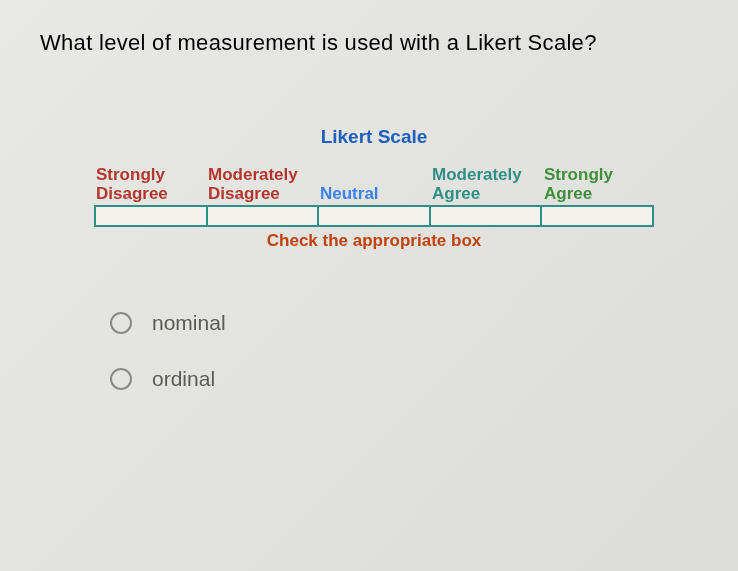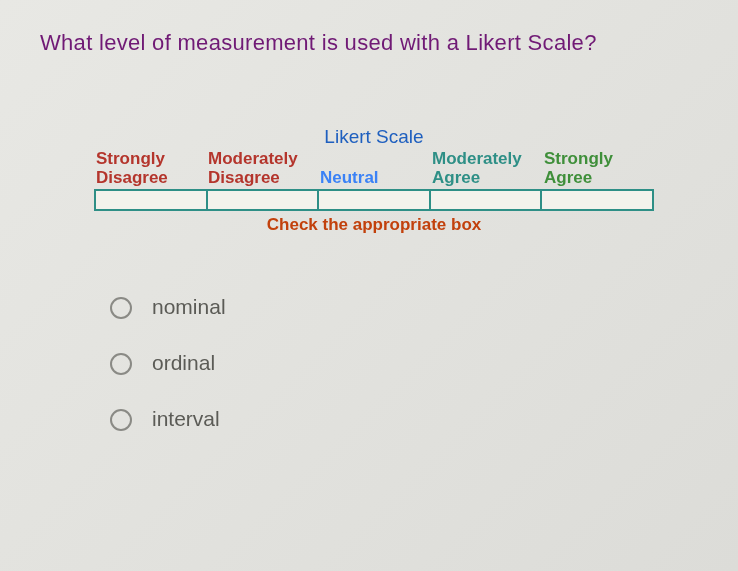--- a/index.html
+++ b/index.html
@@ -11,35 +11,35 @@
     background: linear-gradient(135deg, #e8e8e4 0%, #dcdcd8 100%);
     font-family: Arial, Helvetica, sans-serif;
     position: relative;
     overflow: hidden;
   }
   .page {
     padding: 30px 30px 20px 40px;
   }
   .question {
     font-size: 22px;
-    color: #701a75;
+    color: #000000;
     font-weight: 400;
     margin-bottom: 70px;
     letter-spacing: 0.3px;
   }
   .likert-wrap {
     width: 560px;
     margin: 0 auto 60px auto;
   }
   .likert-title {
     text-align: center;
     color: #1e5fbf;
-    font-weight: normal;
+    font-weight: bold;
     font-size: 19px;
-    margin-bottom: 2px;
+    margin-bottom: 18px;
   }
   .likert-headers {
     display: flex;
   }
   .likert-col {
     flex: 1;
     text-align: left;
     line-height: 1.1;
     font-size: 17px;
     font-weight: bold;
@@ -66,21 +66,21 @@
     color: #c2410c;
     font-weight: bold;
     font-size: 17px;
     margin-top: 4px;
   }
   .options {
     margin-left: 70px;
   }
   .option {
     display: flex;
-    align-items: flex-end;
+    align-items: center;
     margin-bottom: 32px;
     cursor: pointer;
   }
   .radio {
     width: 22px;
     height: 22px;
     border: 2px solid #8a8a85;
     border-radius: 50%;
     margin-right: 20px;
     background: transparent;
@@ -137,19 +137,15 @@
 
   <div class="options">
     <div class="option">
       <div class="radio"></div>
       <span class="option-label">nominal</span>
     </div>
     <div class="option">
       <div class="radio"></div>
       <span class="option-label">ordinal</span>
     </div>
-    <div class="option">
-      <div class="radio"></div>
-      <span class="option-label">interval</span>
-    </div>
   </div>
 
 </div>
 
 </body></html>

